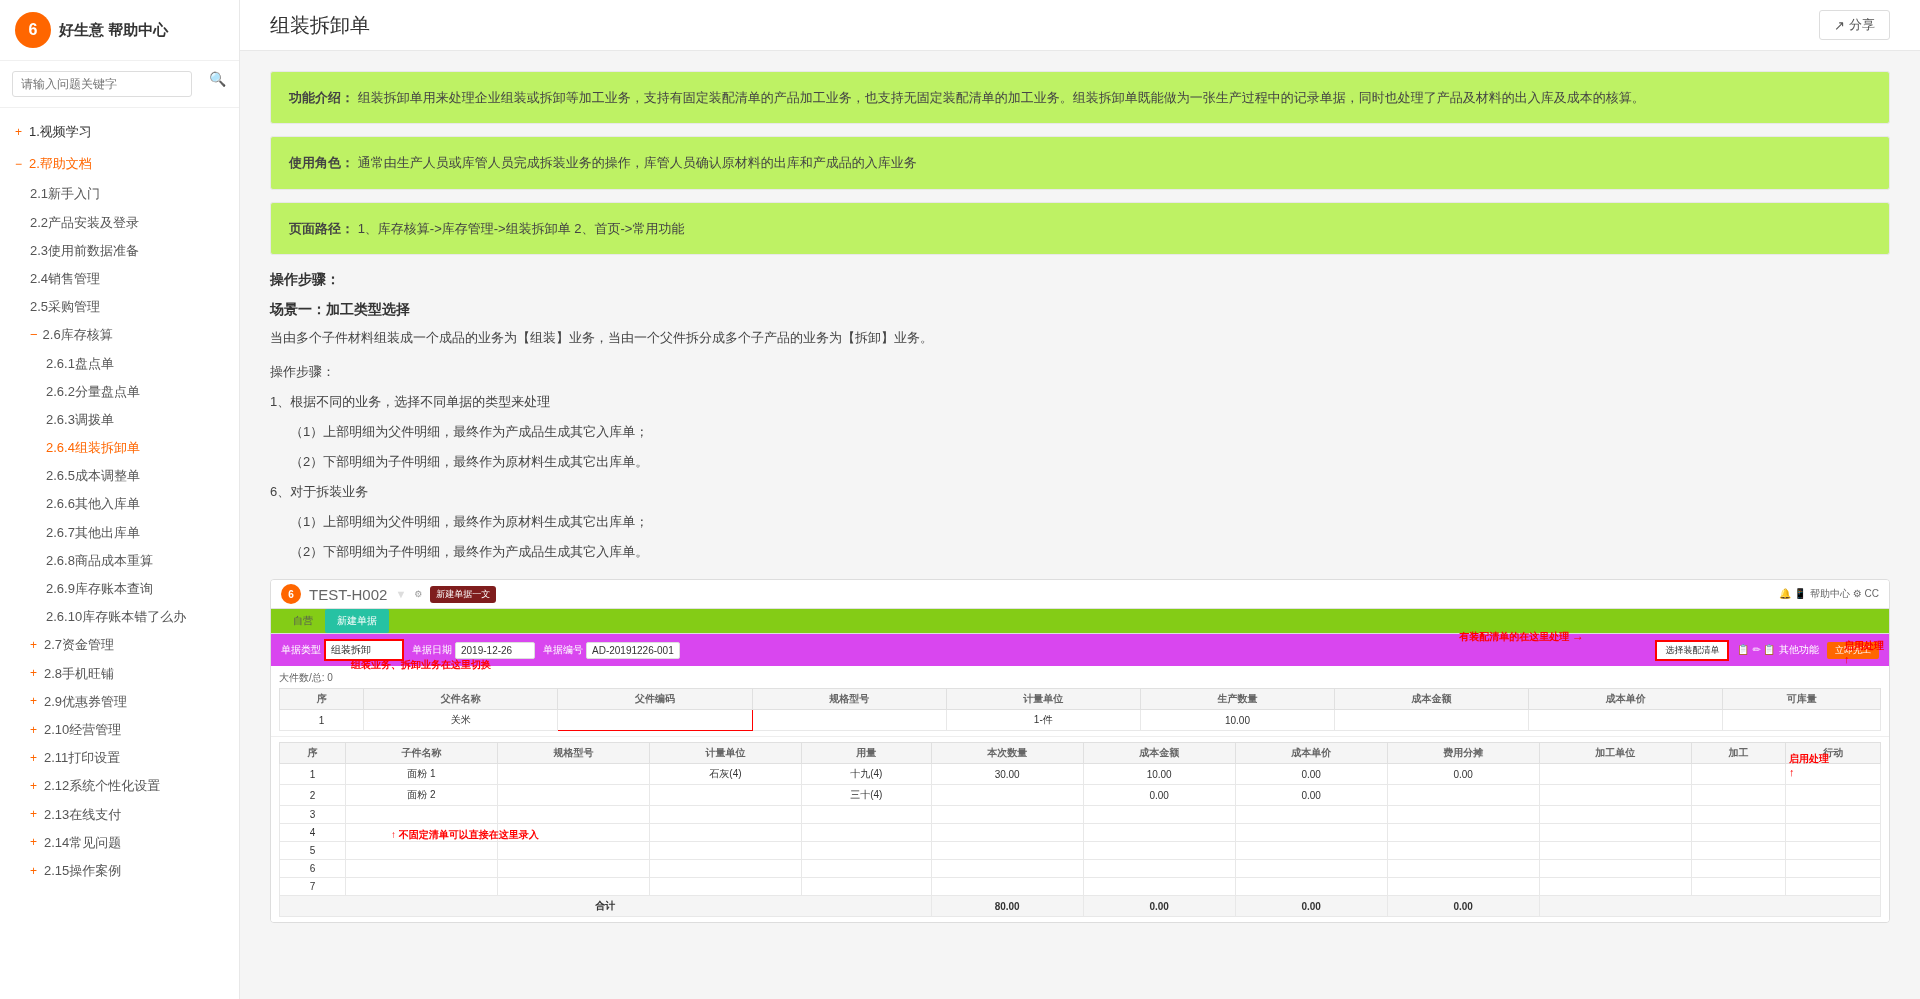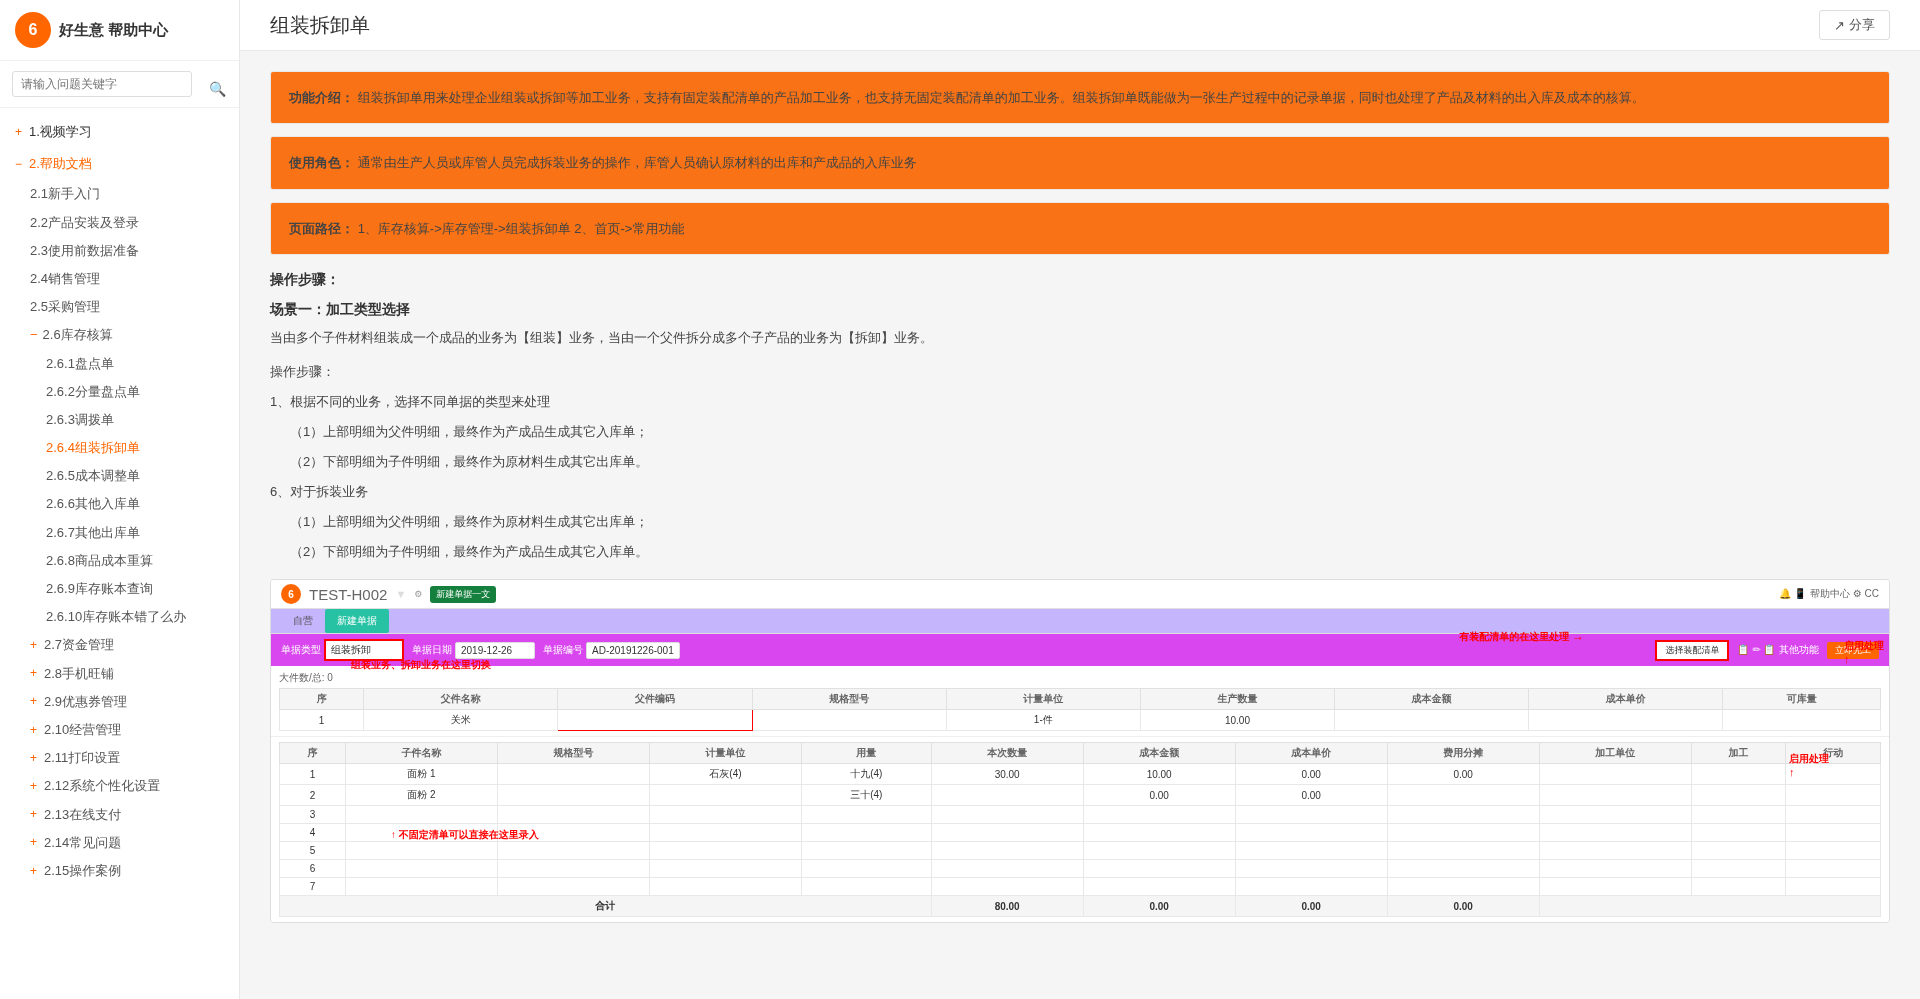--- a/index.html
+++ b/index.html
@@ -29,21 +29,21 @@
       border-radius: 50%;
       display: flex; align-items: center; justify-content: center;
       color: #fff; font-size: 16px; font-weight: bold;
     }
     .logo-text { font-size: 15px; font-weight: bold; color: #333; }
 
     #search-bar {
       padding: 10px 12px;
       border-bottom: 1px solid #f0f0f0;
       display: flex;
-      align-items: flex-end;
+      align-items: flex-start;
       gap: 18px;
     }
     #search-bar input {
       flex: 1;
       border: 1px solid #ddd;
       border-radius: 3px;
       padding: 5px 8px;
       font-size: 12px;
       color: #999;
       outline: none;
@@ -113,21 +113,21 @@
     }
 
     #content-area {
       flex: 1;
       overflow-y: auto;
       padding: 20px 30px;
       background: #f5f5f5;
     }
 
     .info-block {
-      background: #f97316;
+      background: #bef264;
       border: 1px solid #e8e8e8;
       border-radius: 3px;
       padding: 14px 18px;
       margin-bottom: 12px;
       font-size: 13px;
       line-height: 1.8;
       color: #444;
     }
 
     .section-title {
@@ -172,24 +172,24 @@
       border-bottom: 1px solid #e0e0e0;
       padding: 4px 10px;
       display: flex;
       align-items: center;
       gap: 8px;
       font-size: 11px;
     }
     .sim-logo { background: #f60; color: #fff; border-radius: 50%; width: 20px; height: 20px; display: flex; align-items: center; justify-content: center; font-size: 10px; font-weight: bold; }
     .sim-breadcrumb { color: #666; font-size: 15px; }
     .sim-spacer { flex: 1; }
-    .sim-icon-btn { background: #15803d; color: #fff; padding: 2px 6px; border-radius: 3px; font-size: 9px; }
+    .sim-icon-btn { background: #7f1d1d; color: #fff; padding: 2px 6px; border-radius: 3px; font-size: 9px; }
 
     .sim-tabs {
-      background: #c4b5fd;
+      background: #84cc16;
       border-bottom: 1px solid #ddd;
       display: flex;
       align-items: center;
       padding: 0 10px;
     }
     .sim-tab {
       padding: 5px 12px;
       font-size: 10px;
       cursor: pointer;
       color: #555;

